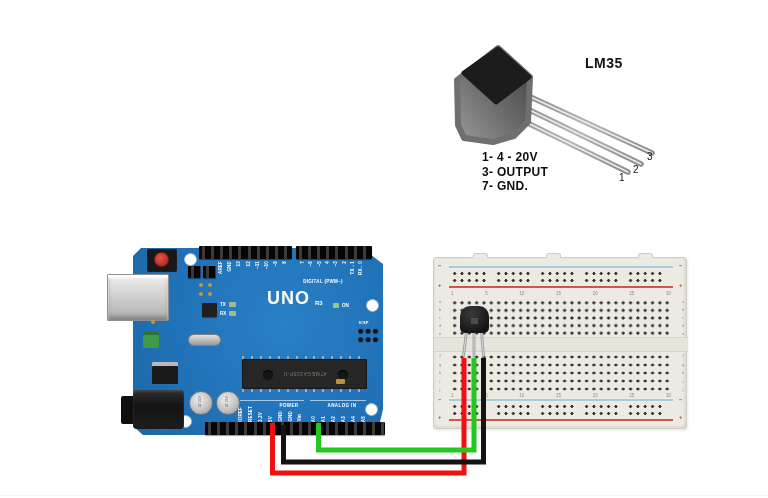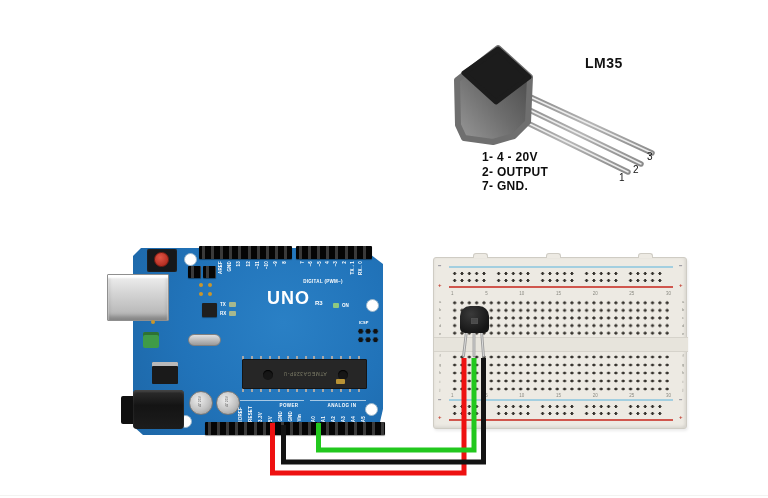--- a/index.html
+++ b/index.html
@@ -98,21 +98,21 @@
       <g>
         <path d="M50,10 L82,39 L80,84 L66,98 L45,104 L16,100 L10,87 L9,42 Z" fill="url(#bodyg)" stroke="#6f6f6f" stroke-width="6" stroke-linejoin="round"></path>
         <path d="M50,11 L81,39 L48,64 L16,35 Z" fill="#1c1c1c" stroke="#1c1c1c" stroke-width="5" stroke-linejoin="round"></path>
       </g>
     </svg>
   </div>
   <div class="abs lm35-title">LM35</div>
   <div class="abs pinout">
 
   <div class="pinline">1- 4 - 20V</div>
-      <div class="pinline">2- OUTPUT</div>
+      <div class="pinline">3- OUTPUT</div>
       <div class="pinline">7- GND.</div>
     </div>
   <span class="abs legnum" style="left:619px;top:172px;">1</span>
   <span class="abs legnum" style="left:633px;top:164px;">2</span>
   <span class="abs legnum" style="left:647px;top:151px;">3</span>
 
   <div class="abs arduino">
     <div class="abs board-base"></div>
 
     <div class="abs hole" style="left:51px;top:5px;"></div>

